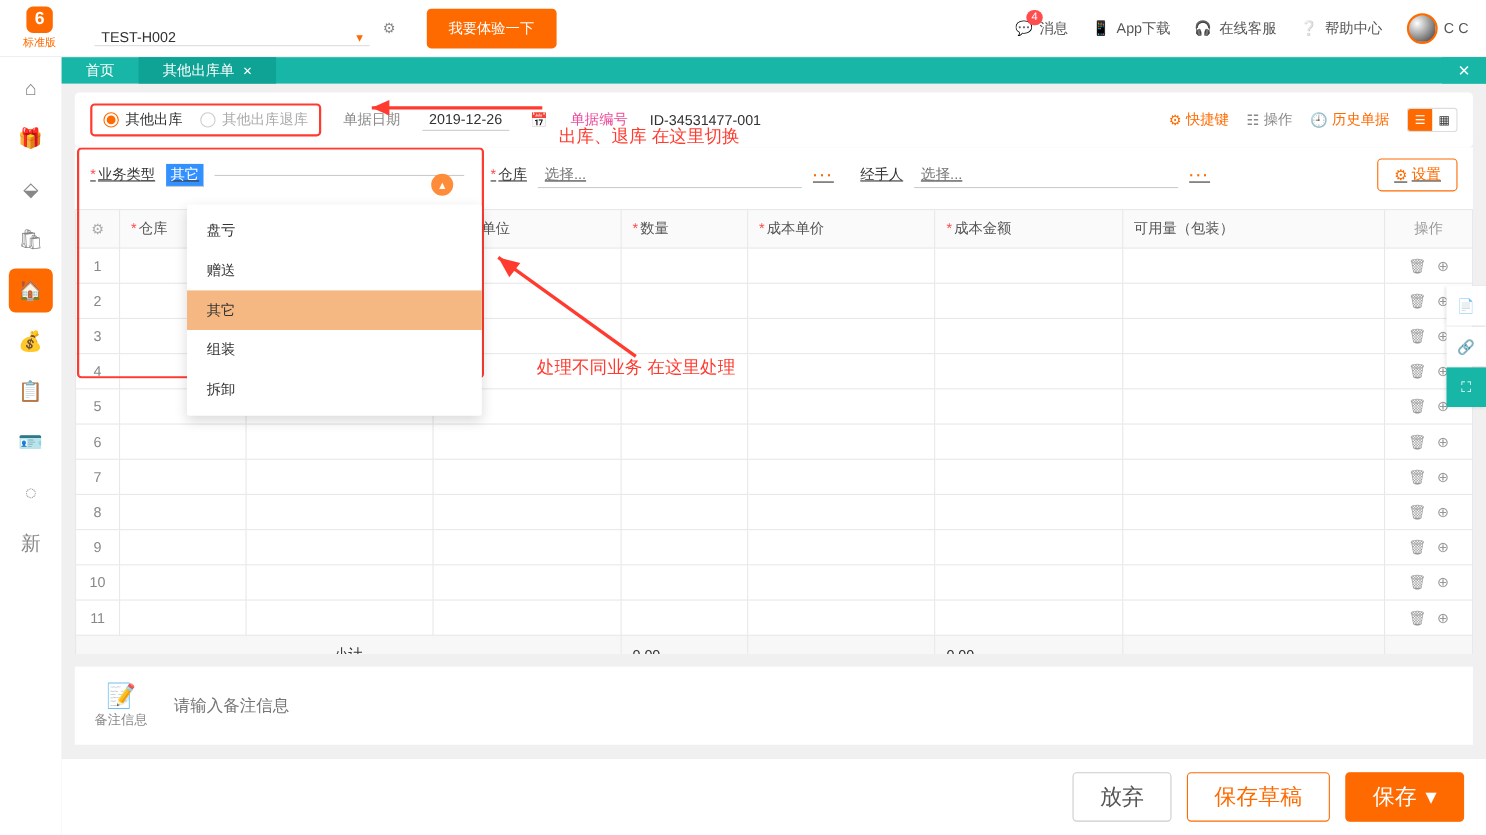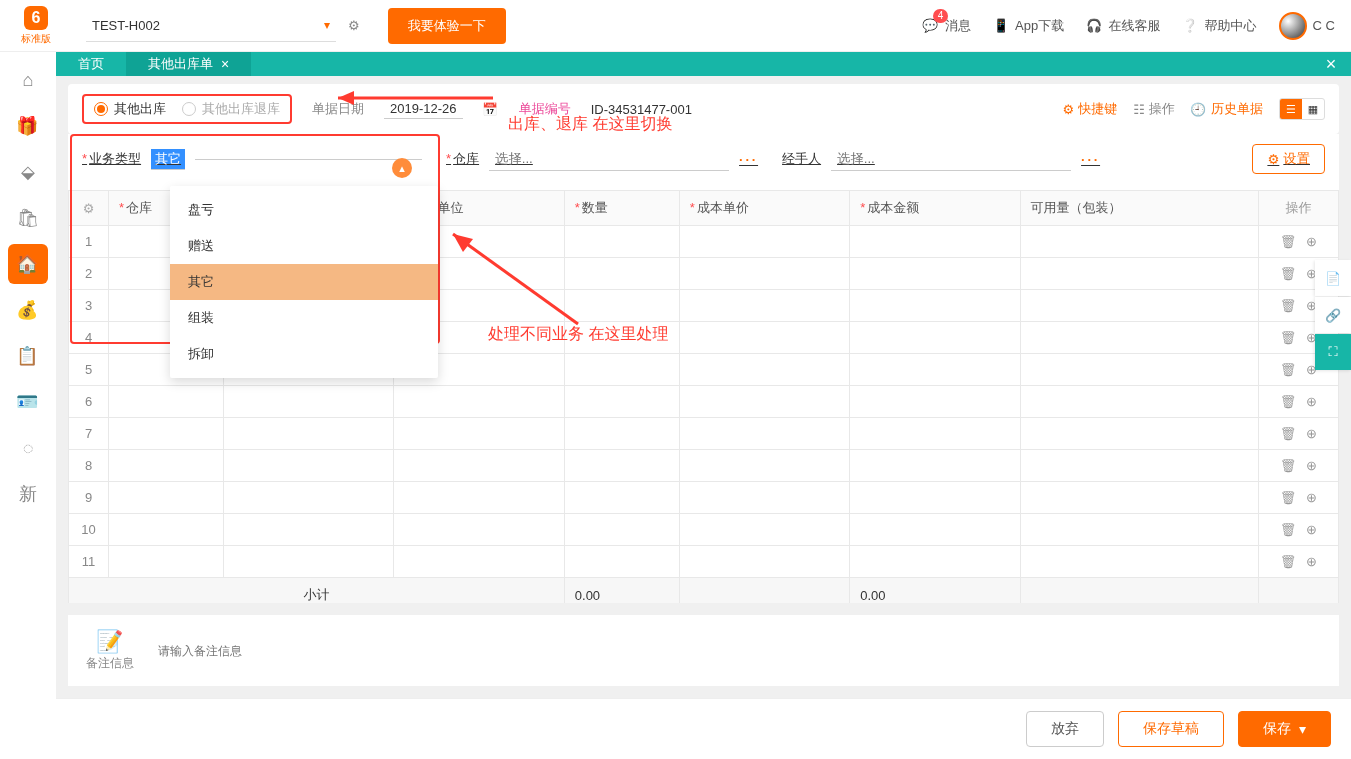--- a/index.html
+++ b/index.html
@@ -3,21 +3,21 @@
   <meta charset="utf-8">
   <style>
     * { margin: 0; padding: 0; box-sizing: border-box; }
     body { font-family: "Microsoft YaHei", Arial, sans-serif; font-size: 13px; color: #333; background: #f5f5f5; overflow: hidden; }
     
     
     .topbar { height: 52px; background: #fff; display: flex; align-items: center; padding: 0 16px; border-bottom: 1px solid #eee; }
     .logo { width: 40px; display: flex; flex-direction: column; align-items: center; }
     .logo-icon { width: 24px; height: 24px; background: #ff6a00; border-radius: 6px; display: flex; align-items: center; justify-content: center; color: #fff; font-weight: bold; font-size: 16px; }
     .logo-label { font-size: 10px; color: #ff6a00; margin-top: 2px; }
-    .org-select { margin-left: 30px; width: 250px; height: 32px; border-bottom: 1px solid #ddd; display: flex; align-items: center; justify-content: space-between; padding: 0 6px; }
+    .org-select { margin-left: 30px; width: 250px; height: 32px; border-bottom: 1px solid #ddd; display: flex; align-items: flex-end; justify-content: space-between; padding: 0 6px; }
     .org-name { color: #333; }
     .chev { color: #ff6a00; font-size: 12px; }
     .gear-top { margin-left: 12px; color: #888; cursor: pointer; }
     .trial-btn { margin-left: 28px; background: #ff6a00; color: #fff; border: none; padding: 9px 20px; border-radius: 4px; cursor: pointer; font-size: 13px; }
     .topbar-right { margin-left: auto; display: flex; align-items: center; gap: 22px; color: #555; }
     .top-link { display: flex; align-items: center; gap: 6px; cursor: pointer; position: relative; }
     .badge { position: absolute; top: -8px; left: 10px; background: #ff4d4f; color: #fff; border-radius: 8px; font-size: 10px; padding: 0 5px; line-height: 14px; }
     .avatar { width: 28px; height: 28px; border-radius: 50%; background: radial-gradient(circle at 30% 30%, #fff, #333); border: 2px solid #ff6a00; }
     
     
@@ -82,25 +82,25 @@
     th .req { color: #ff4d4f; }
     .row-idx { text-align: center; width: 40px; color: #888; }
     .gear-col { width: 36px; text-align: center; color: #aaa; }
     .ops-col { width: 80px; text-align: center; }
     .ops-col span { margin: 0 3px; color: #999; cursor: pointer; }
     .subtotal td { background: #f7f7f7; }
     
     
     .remarks { background: #fff; margin: 12px; padding: 14px 18px; display: flex; align-items: center; gap: 24px; }
     .remarks-icon { display: flex; flex-direction: column; align-items: center; color: #17b6a7; }
-    .remarks-input { flex: 1; border: none; outline: none; color: #999; font-size: 12px; }
+    .remarks-input { flex: 1; border: none; outline: none; color: #999; font-size: 15px; }
     
     
     .footer { background: #fff; padding: 12px 20px; display: flex; justify-content: flex-end; gap: 14px; border-top: 1px solid #eee; }
-    .btn { padding: 8px 24px; border-radius: 4px; cursor: pointer; font-size: 14px; }
+    .btn { padding: 8px 24px; border-radius: 4px; cursor: pointer; font-size: 20px; }
     .btn-default { background: #fff; border: 1px solid #ccc; color: #555; }
     .btn-outline { background: #fff; border: 1px solid #ff6a00; color: #ff6a00; }
     .btn-primary { background: #ff6a00; border: 1px solid #ff6a00; color: #fff; display: flex; align-items: center; gap: 8px; }
     
     
     .right-rail { position: fixed; right: 0; top: 260px; width: 36px; display: flex; flex-direction: column; gap: 1px; }
     .rail-item { width: 36px; height: 36px; background: #fff; display: flex; align-items: center; justify-content: center; color: #999; box-shadow: -1px 1px 3px rgba(0,0,0,0.1); cursor: pointer; }
     .rail-item.active { background: #17b6a7; color: #fff; }
     
     .icon { display: inline-block; }

